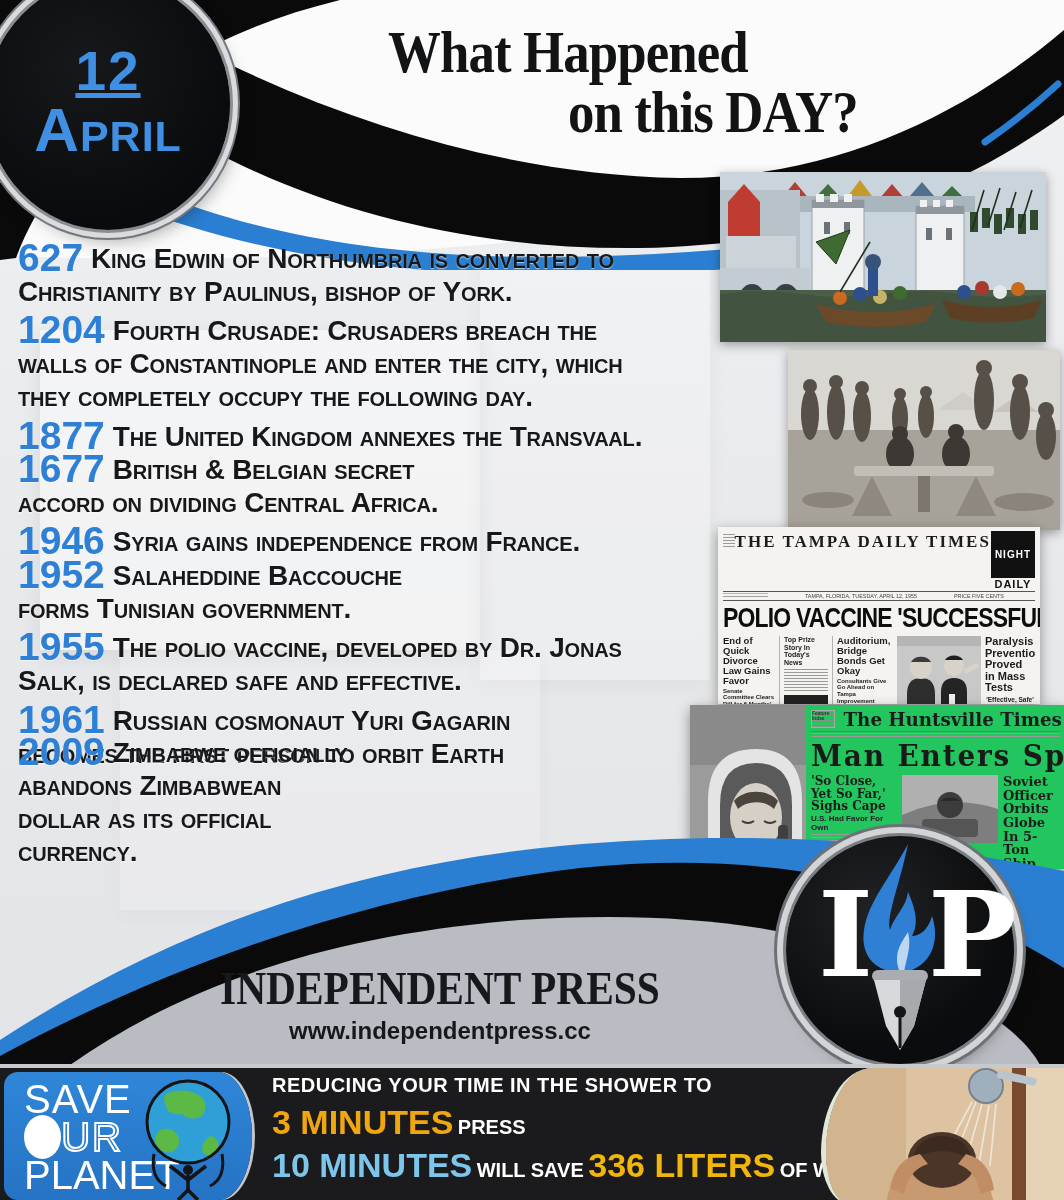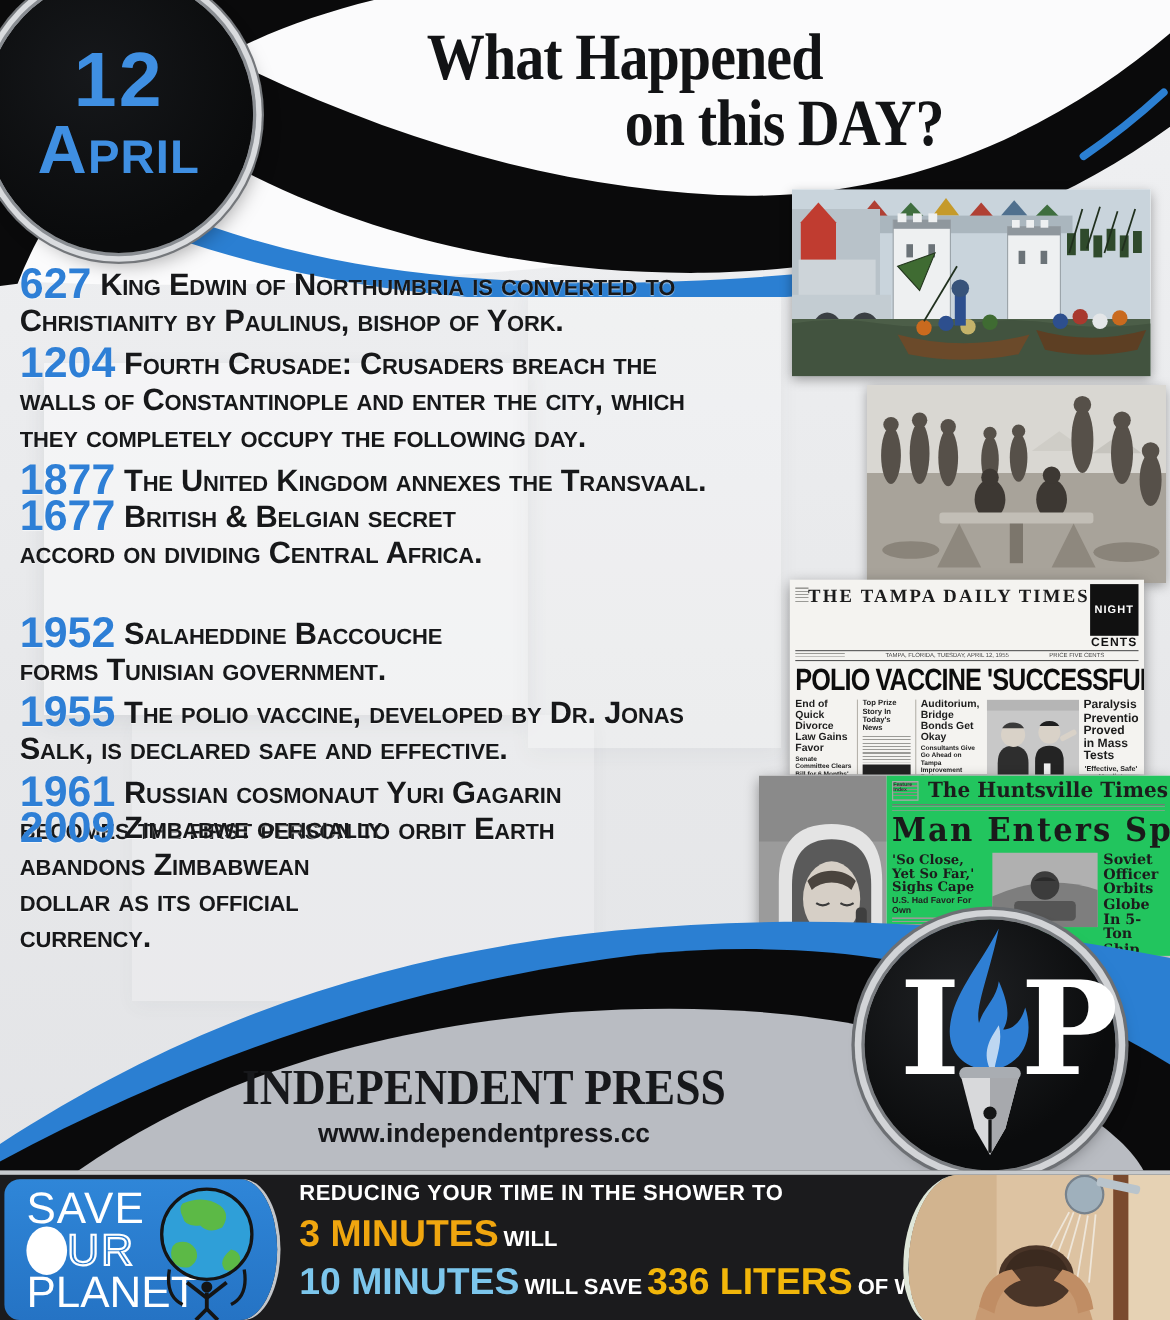--- a/index.html
+++ b/index.html
@@ -12,21 +12,21 @@
   .bgblock{position:absolute;background:rgba(255,255,255,.45);box-shadow:0 6px 18px rgba(60,65,75,.10);z-index:0;}
 
   
   .header-svg{left:0;top:0;z-index:1;}
 
   
   .date-circle{left:-14px;top:-22px;width:244px;height:252px;border-radius:50%;
     background:radial-gradient(circle at 40% 35%,#16181b 0%,#0a0b0c 70%);
     box-shadow:0 0 0 3px #898d92,0 0 0 8px #d9dbde,0 0 0 10px #74777b,6px 10px 18px rgba(0,0,0,.35);
     z-index:3;display:flex;flex-direction:column;align-items:center;justify-content:center;}
-  .date-day{color:#3f8fe2;font-size:70px;font-weight:bold;line-height:.9;letter-spacing:2px;}
+  .date-day{color:#3f8fe2;font-size:55px;font-weight:bold;line-height:.9;letter-spacing:2px;text-decoration:underline;}
   .date-month{color:#3f8fe2;font-size:62px;font-weight:bold;font-variant:small-caps;line-height:1;margin-top:2px;letter-spacing:1px;}
 
   
   .title1,.title2{z-index:3;font-family:"Liberation Serif",serif;font-weight:bold;color:#121315;
     font-size:60px;letter-spacing:-1px;white-space:nowrap;transform:scaleX(.88);transform-origin:left top;}
   .title1{left:388px;top:18px;}
   .title2{left:568px;top:78px;}
 
   
   .event{z-index:3;left:18px;color:#17181a;font-weight:bold;font-size:28px;line-height:33px;
@@ -138,20 +138,21 @@
     <div class="date-month">April</div>
   </div>
 
   <div class="abs title1">What Happened</div>
   <div class="abs title2">on this DAY?</div>
 
   <div class="abs event e0"><span class="yr">627</span><span>King Edwin of Northumbria is converted to Christianity by Paulinus, bishop of York.</span></div>
   <div class="abs event e1"><span class="yr">1204</span><span>Fourth Crusade: Crusaders breach the walls of Constantinople and enter the city, which they completely occupy the following day.</span></div>
   <div class="abs event e2"><span class="yr">1877</span><span>The United Kingdom annexes the Transvaal.</span></div>
   <div class="abs event e3"><span class="yr">1677</span><span>British &amp; Belgian secret accord on dividing Central Africa.</span></div>
+  <div class="abs event e4"><span class="yr">1946</span><span>Syria gains independence from France.</span></div>
   <div class="abs event e5"><span class="yr">1952</span><span>Salaheddine Baccouche forms Tunisian government.</span></div>
   <div class="abs event e6"><span class="yr">1955</span><span>The polio vaccine, developed by Dr. Jonas Salk, is declared safe and effective.</span></div>
   <div class="abs event e7"><span class="yr">1961</span><span>Russian cosmonaut Yuri Gagarin becomes the first person to orbit Earth</span></div>
   <div class="abs event e8"><span class="yr">2009</span><span>Zimbabwe officially abandons Zimbabwean dollar as its official currency.</span></div>
 
   <svg class="abs img-frame medieval" width="326" height="170" viewBox="0 0 326 170">
     <rect width="326" height="170" fill="#c9d4dc"></rect>
     <g>
       <polygon points="60,28 75,10 90,28" fill="#b04034"></polygon>
         <polygon points="95,26 108,12 121,26" fill="#3f6e3f"></polygon>
@@ -258,21 +259,21 @@
     <ellipse cx="40" cy="150" rx="26" ry="8" fill="#8a847a"></ellipse>
     <ellipse cx="236" cy="152" rx="30" ry="9" fill="#8a847a"></ellipse>
   </svg>
 
   <div class="abs clip tampa">
     <div class="tampa-head">
       <div class="bars" style="width:30px;height:14px;margin-top:3px;"></div>
       <div class="tampa-name">THE TAMPA DAILY TIMES</div>
       <div>
         <div class="badge-night">NIGHT</div>
-        <div class="badge-final">CENTS</div>
+        <div class="badge-final">DAILY</div>
       </div>
     </div>
     <div class="rule"></div>
     <div class="dateline">
       <span class="bars" style="width:50px;height:4px;"></span>
       <span>TAMPA, FLORIDA, TUESDAY, APRIL 12, 1955</span>
       <span>PRICE FIVE CENTS</span>
     </div>
     <div class="rule"></div>
     <div class="tampa-headline">POLIO VACCINE 'SUCCESSFUL'</div>
@@ -411,21 +412,21 @@
         <line x1="62" y1="106" x2="80" y2="92" stroke="#141414" stroke-width="3.5"></line>
         <line x1="62" y1="116" x2="52" y2="126" stroke="#141414" stroke-width="3.5"></line>
         <line x1="62" y1="116" x2="72" y2="126" stroke="#141414" stroke-width="3.5"></line>
       </svg>
     </div>
 
     <div class="shower-line">
       <div class="fl1">REDUCING YOUR TIME IN THE SHOWER TO</div>
       <div class="fl2">
         <span class="big-y" style="color:#F0A60F;">3 MINUTES</span>
-        <span class="mid-w">WILL</span>
+        <span class="mid-w">PRESS</span>
       </div>
       <div class="fl3">
         <span class="big-y" style="color:#7CC6EC;">10 MINUTES</span>
         <span class="mid-w">WILL SAVE</span>
         <span class="big-y" style="color:#F2B60A;">336 LITERS</span>
         <span class="mid-w">OF WATER P/W</span>
       </div>
     </div>
 
     <div class="shower-photo">

